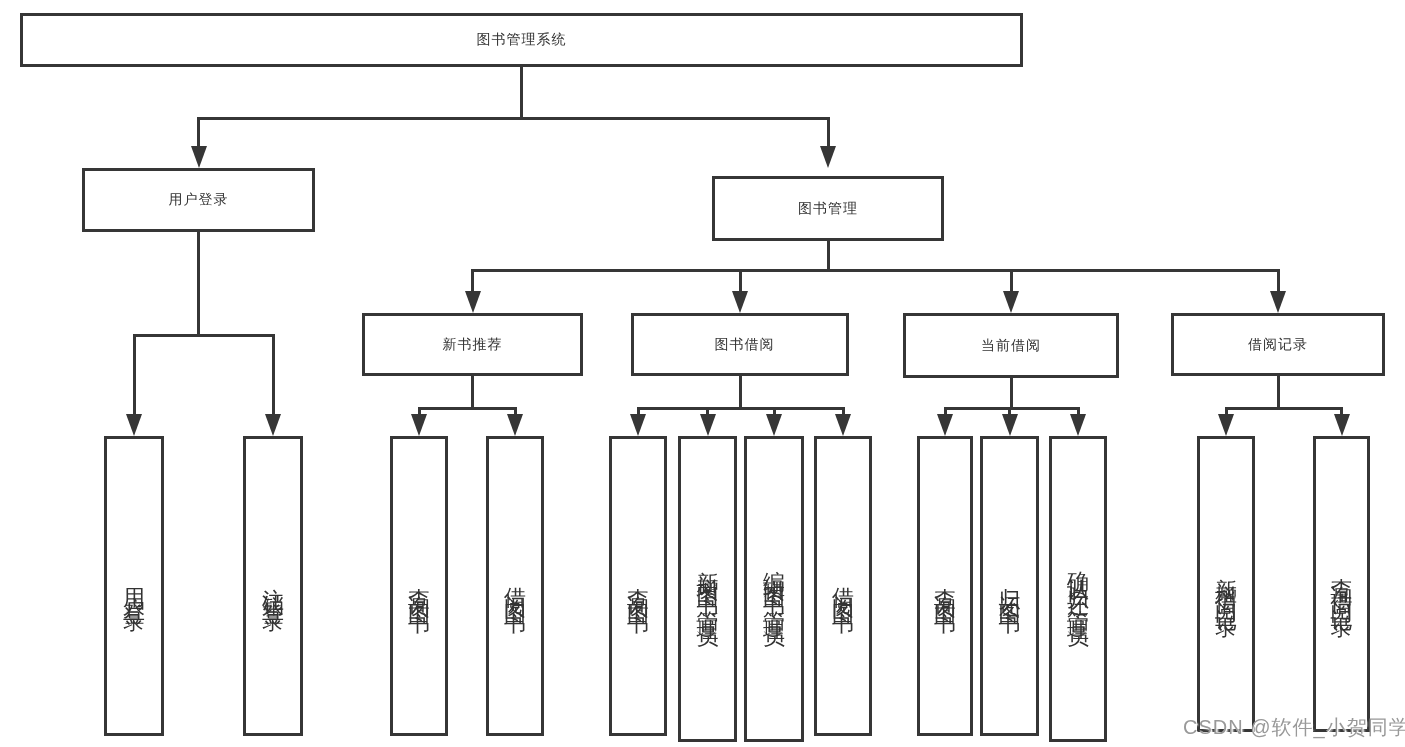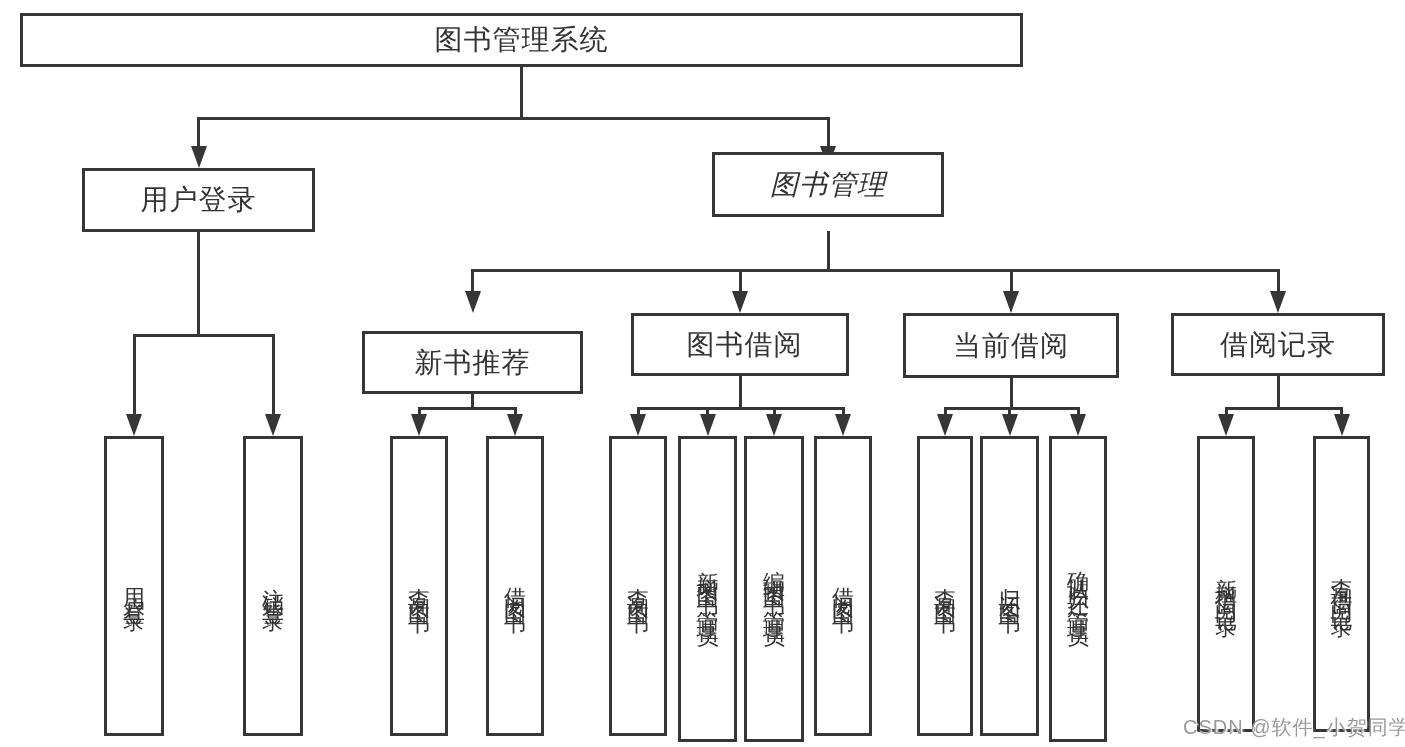--- a/index.html
+++ b/index.html
@@ -20,21 +20,21 @@
     box-sizing: border-box;
     background: #ffffff;
     border: 3px solid #363636;
     display: flex;
     align-items: center;
     justify-content: center;
     color: #333333;
     z-index: 2;
   }
   .node-label {
-    font-size: 28px;
+    font-size: 14px;
     color: #333333;
     letter-spacing: 1px;
     white-space: nowrap;
   }
   .node.vertical .node-label {
     writing-mode: vertical-rl;
     text-orientation: mixed;
     font-size: 22px;
     letter-spacing: 8px;
     white-space: normal;
@@ -70,24 +70,24 @@
 <body>
 
 <div id="stage">
   <div class="watermark">CSDN @软件_小贺同学</div>
 <div class="node" style="left: 20px; top: 13px; width: 1003px; height: 54px;">
       <span class="node-label">图书管理系统</span>
     </div>
     <div class="node" style="left: 82px; top: 168px; width: 233px; height: 64px;">
       <span class="node-label">用户登录</span>
     </div>
-    <div class="node" style="left: 712px; top: 152px; width: 232px; height: 65px; font-style: italic;">
+    <div class="node" style="left: 712px; top: 176px; width: 232px; height: 65px;">
       <span class="node-label">图书管理</span>
     </div>
-    <div class="node" style="left: 362px; top: 331px; width: 221px; height: 63px;">
+    <div class="node" style="left: 362px; top: 313px; width: 221px; height: 63px;">
       <span class="node-label">新书推荐</span>
     </div>
     <div class="node" style="left: 631px; top: 313px; width: 218px; height: 63px; padding-left: 9px;">
       <span class="node-label">图书借阅</span>
     </div>
     <div class="node" style="left: 903px; top: 313px; width: 216px; height: 65px;">
       <span class="node-label">当前借阅</span>
     </div>
     <div class="node" style="left: 1171px; top: 313px; width: 214px; height: 63px;">
       <span class="node-label">借阅记录</span>

